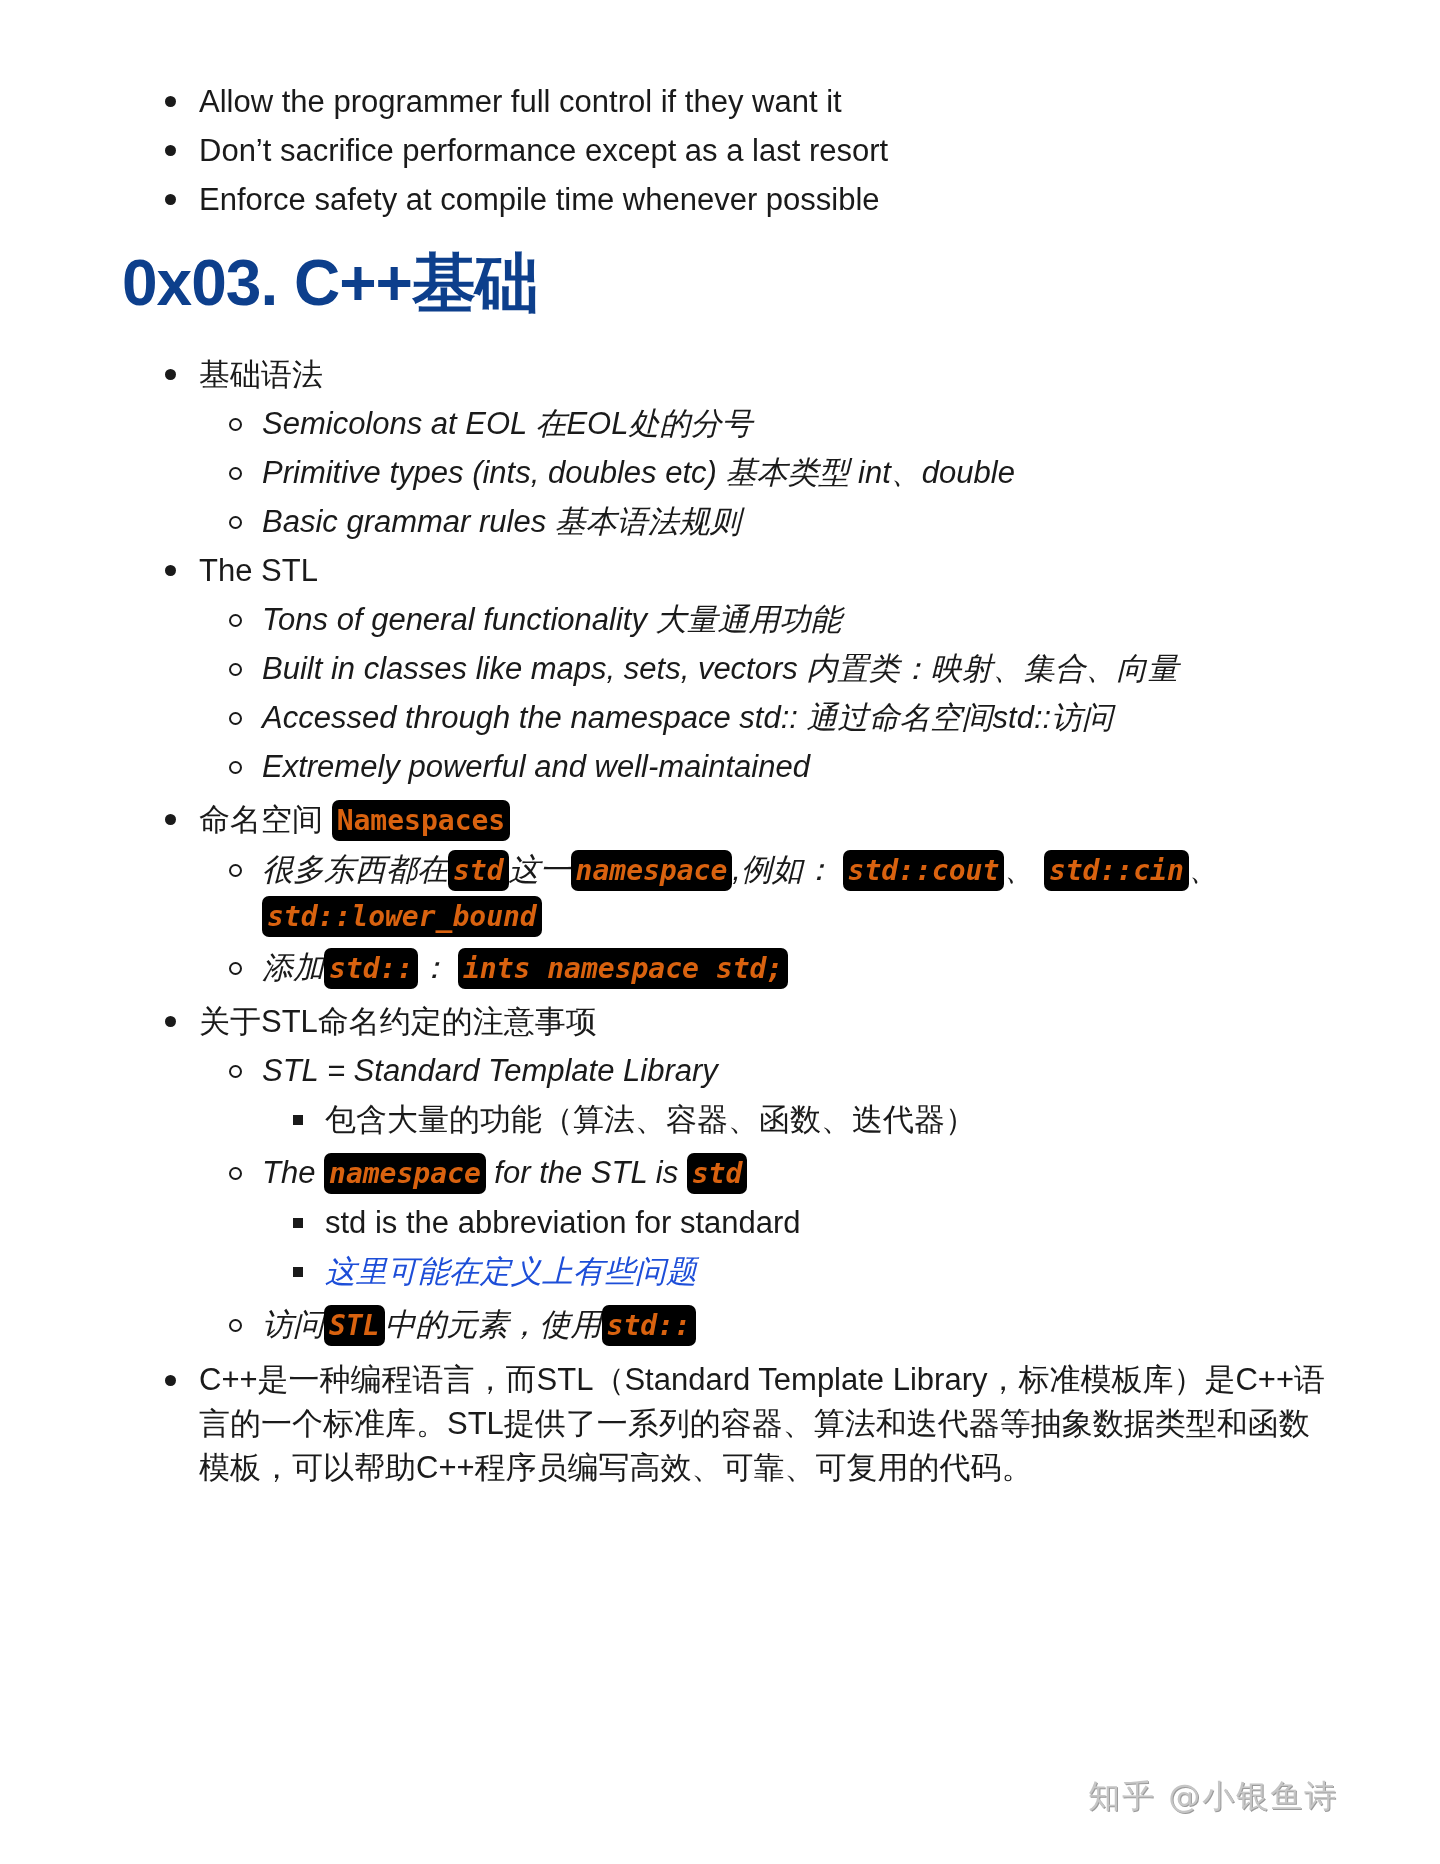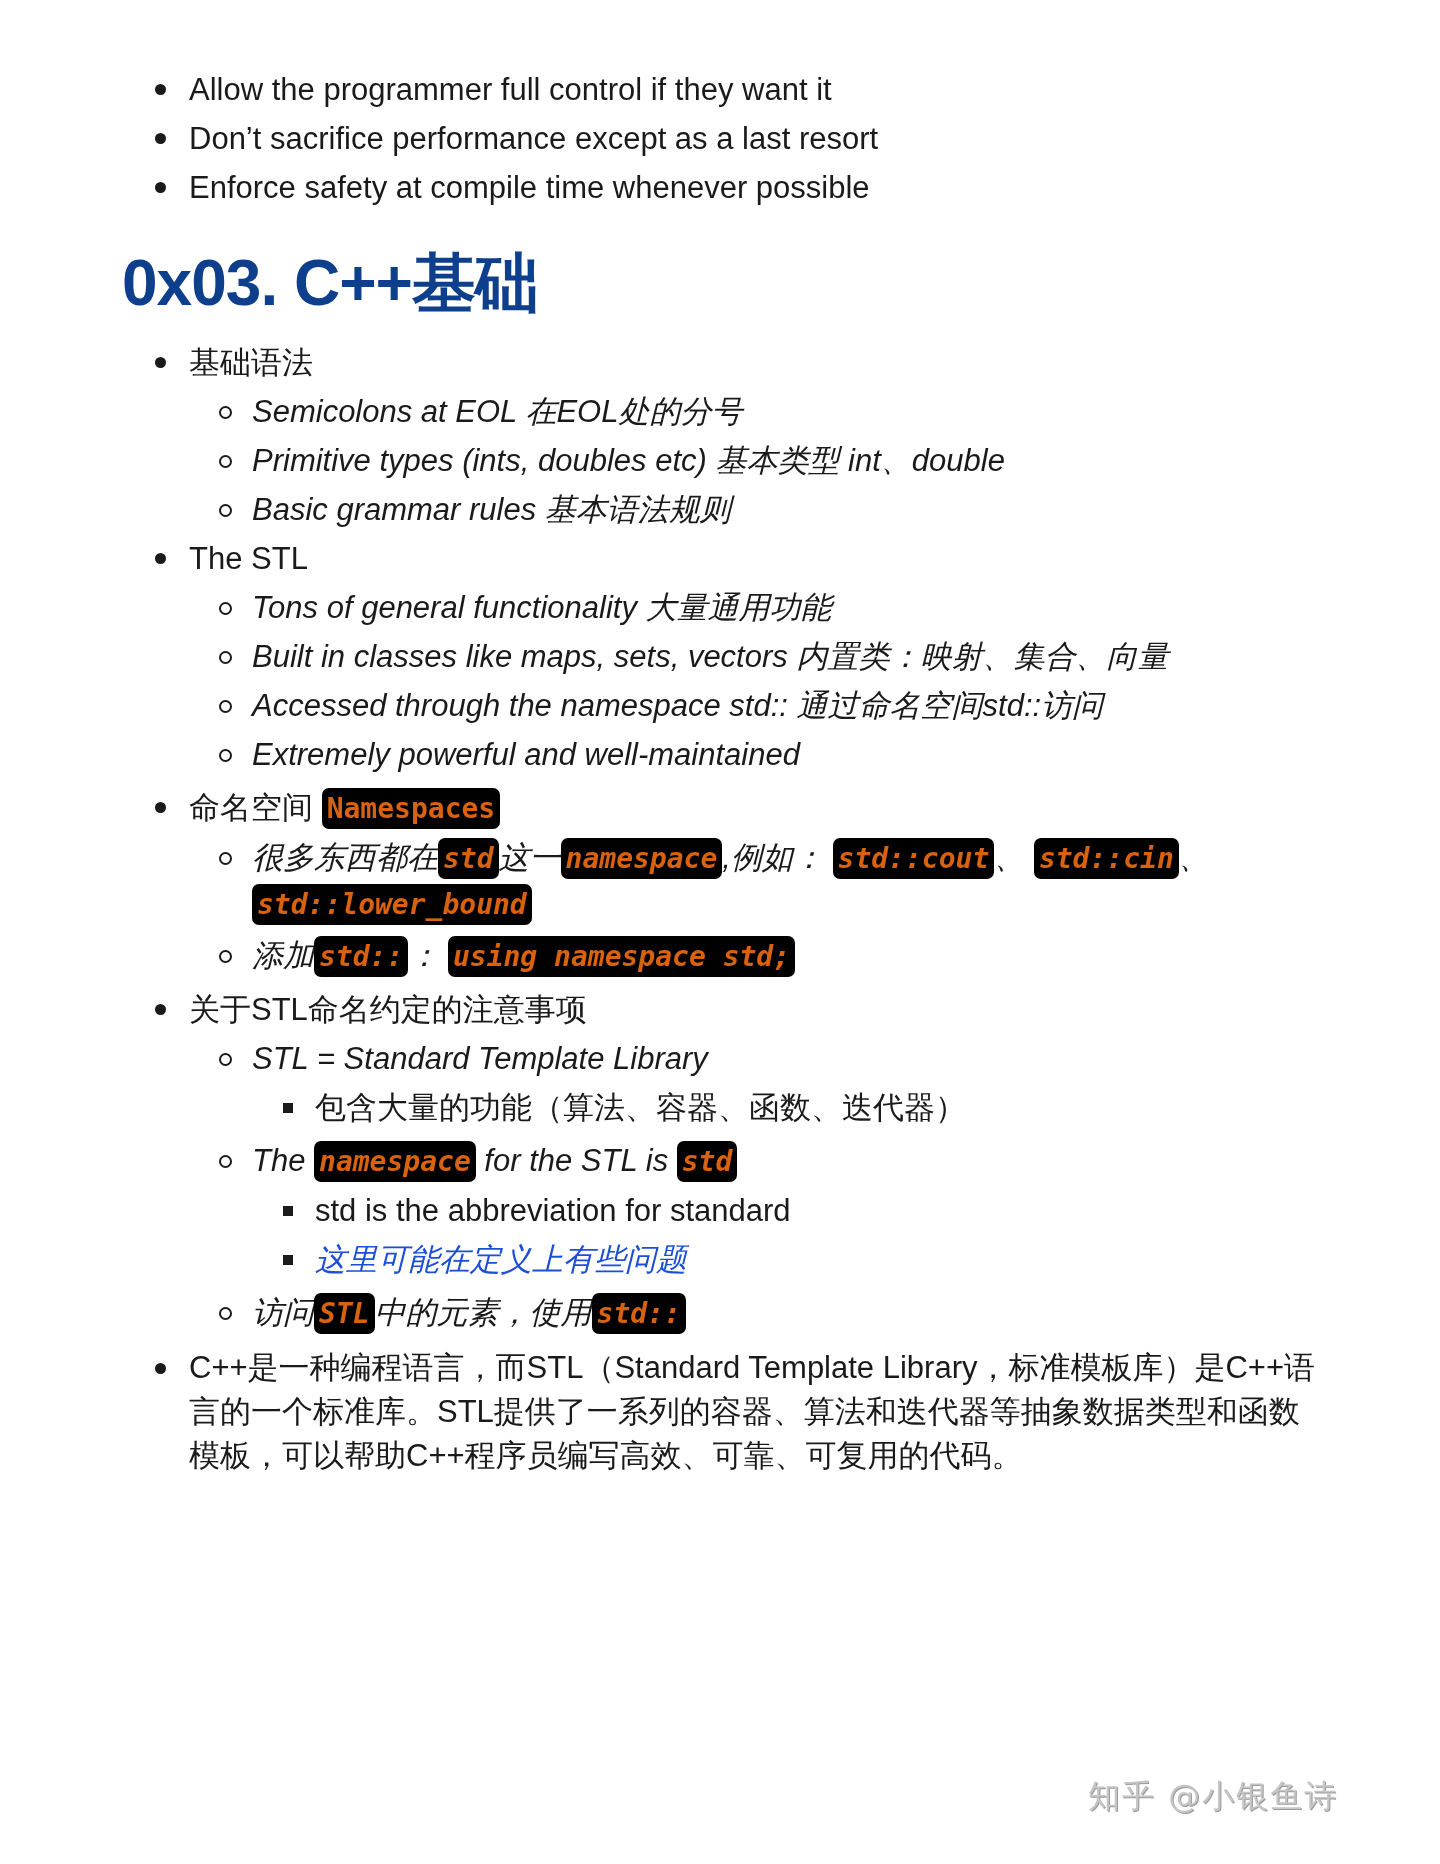--- a/index.html
+++ b/index.html
@@ -22,21 +22,21 @@
   code {
     font-family: "DejaVu Sans Mono", "Liberation Mono", monospace; font-weight: bold;
     color: #d9620f; background: #000000; border-radius: 7px; padding: 4px 5px; font-size: 28px;
   }
   .note { color: #1d4ed8; font-style: italic; }
   h2 {
     margin: 0; position: absolute; left: 122px; top: 240px;
     font-family: "Liberation Sans", "DejaVu Sans", sans-serif; font-weight: bold;
     font-size: 64px; color: #0d3f8c; letter-spacing: -1px;
   }
-  .blk { position: absolute; left: 2px; width: 1256px; }
+  .blk { position: absolute; left: 12px; width: 1256px; margin-top: 12px; }
   .watermark {
     position: absolute; left: 1088px; top: 1775px; font-size: 32px; color: #c6c6c6;
     text-shadow: 1px 1px 0 #9a9a9a; letter-spacing: 2px;
     font-family: "DejaVu Sans", sans-serif;
   }
 </style>
 </head>
 <body>
 
 <div class="doc">
@@ -57,21 +57,21 @@
     <li class="li lvl2"><span class="marker"></span><span>Basic grammar rules 基本语法规则</span></li>
 
     <li class="li lvl1"><span class="marker"></span><span>The STL</span></li>
     <li class="li lvl2"><span class="marker"></span><span>Tons of general functionality 大量通用功能</span></li>
     <li class="li lvl2"><span class="marker"></span><span>Built in classes like maps, sets, vectors 内置类：映射、集合、向量</span></li>
     <li class="li lvl2"><span class="marker"></span><span>Accessed through the namespace std:: 通过命名空间std::访问</span></li>
     <li class="li lvl2"><span class="marker"></span><span>Extremely powerful and well-maintained</span></li>
 
     <li class="li lvl1" style="margin-top:4px;"><span class="marker"></span><span>命名空间 </span><code>Namespaces</code></li>
     <li class="li lvl2" style="white-space:normal; width:1000px; line-height:45px; margin-top:2px;"><span class="marker" style="top:17px;"></span><span>很多东西都在</span><code>std</code><span>这一</span><code>namespace</code><span>,例如：</span> <code>std::cout</code><span>、</span> <code>std::cin</code><span>、</span> <code>std::lower_bound</code></li>
-    <li class="li lvl2" style="margin-top:4px;"><span class="marker"></span><span>添加</span><code>std::</code><span>： </span><code>using namespace std;</code></li>
+    <li class="li lvl2" style="margin-top:4px;"><span class="marker"></span><span>添加</span><code>std::</code><span>： </span><code>ints namespace std;</code></li>
 
     <li class="li lvl1" style="margin-top:4px;"><span class="marker"></span><span>关于STL命名约定的注意事项</span></li>
     <li class="li lvl2"><span class="marker"></span><span>STL = Standard Template Library</span></li>
     <li class="li lvl3"><span class="marker"></span><span>包含大量的功能（算法、容器、函数、迭代器）</span></li>
     <li class="li lvl2" style="margin-top:4px;"><span class="marker"></span><span>The </span><code>namespace</code><span> for the STL is </span><code>std</code></li>
     <li class="li lvl3"><span class="marker"></span><span>std is the abbreviation for standard</span></li>
     <li class="li lvl3"><span class="marker"></span><span class="note">这里可能在定义上有些问题</span></li>
     <li class="li lvl2" style="margin-top:4px;"><span class="marker"></span><span>访问</span><code>STL</code><span>中的元素，使用</span><code>std::</code></li>
 
     <li class="li lvl1 wrap" style="margin-top:8px;"><span class="marker"></span><span>C++是一种编程语言，而STL（Standard Template Library，标准模板库）是C++语言的一个标准库。STL提供了一系列的容器、算法和迭代器等抽象数据类型和函数模板，可以帮助C++程序员编写高效、可靠、可复用的代码。</span></li>

